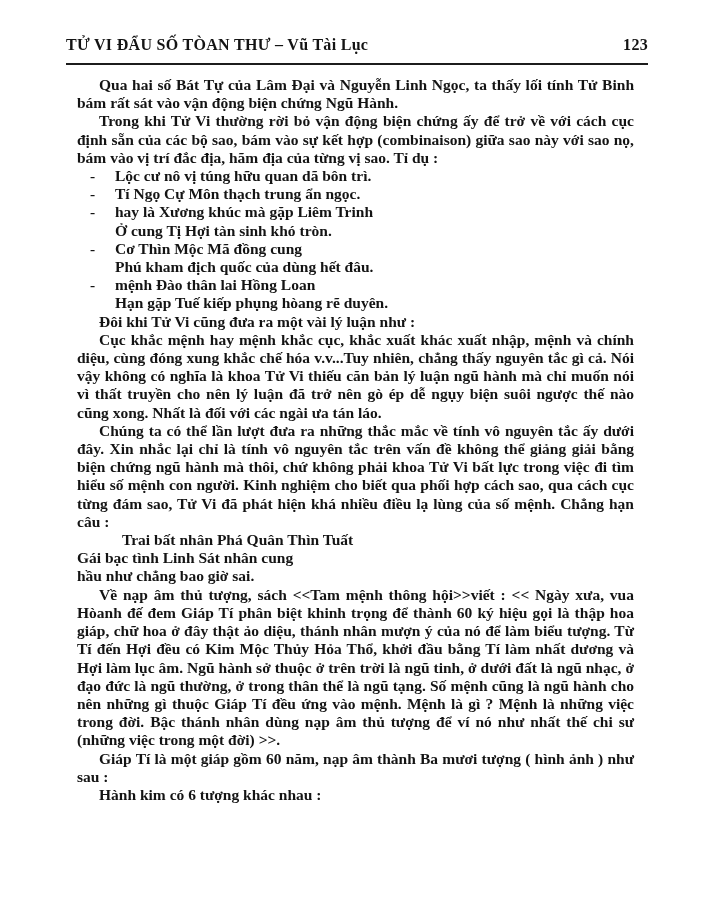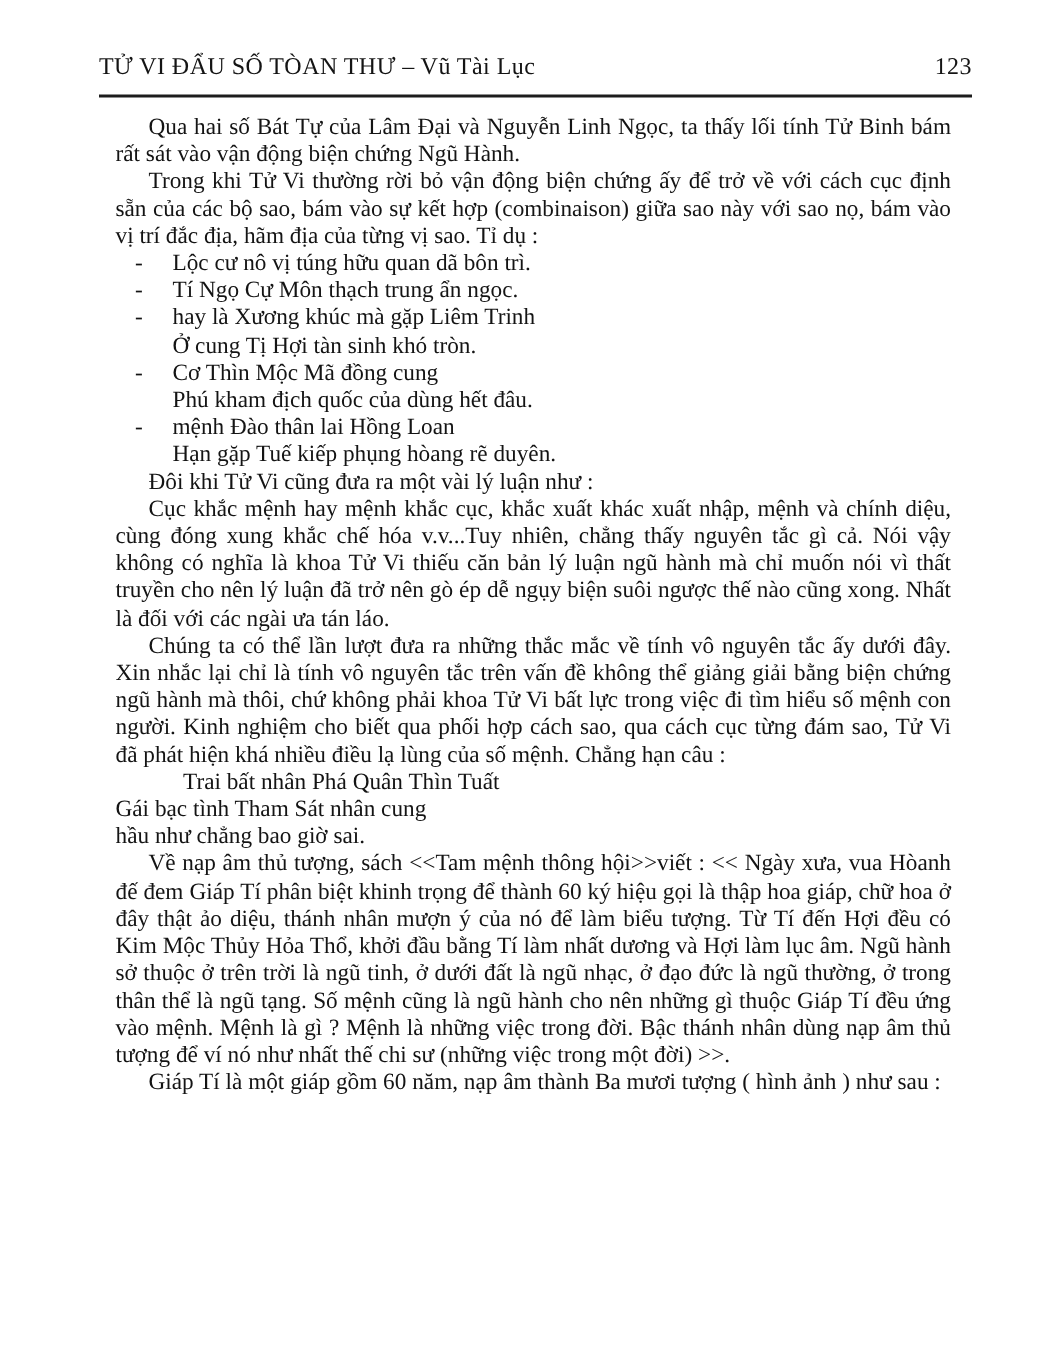--- a/index.html
+++ b/index.html
@@ -6,21 +6,21 @@
   html,body { background:#e8e8e8; }
   .page {
     width:705px; height:913px;
     background:#ffffff;
     font-family:"Liberation Serif","DejaVu Serif",serif;
     color:#141414;
     overflow:hidden;
     margin:0 auto;
     position:relative;
   }
-  .content { padding:36px 57px 0 66px; }
+  .content { padding:36px 57px 0 66px;font-weight:bold; }
   .header-row {
     display:flex; justify-content:space-between; align-items:baseline;
     font-size:16px; letter-spacing:0.3px;
   }
   .title { white-space:nowrap; }
   .pagenum { white-space:nowrap; }
   .rule { border-top:2px solid #1c1c1c; margin-top:9px; }
   .body-text {
     margin-left:11px; width:557px; margin-top:11px;
     font-size:15.5px; line-height:18.2px;
@@ -79,24 +79,25 @@
         <div>Hạn gặp Tuế kiếp phụng hòang rẽ duyên.</div>
       </div>
 
       <div class="line-indent plain">Đôi khi Tử Vi cũng đưa ra một vài lý luận như :</div>
 
       <p class="para">Cục khắc mệnh hay mệnh khắc cục, khắc xuất khác xuất nhập, mệnh và chính diệu, cùng đóng xung khắc chế hóa v.v...Tuy nhiên, chẳng thấy nguyên tắc gì cả. Nói vậy không có nghĩa là khoa Tử Vi thiếu căn bản lý luận ngũ hành mà chỉ muốn nói vì thất truyền cho nên lý luận đã trở nên gò ép dễ ngụy biện suôi ngược thế nào cũng xong. Nhất là đối với các ngài ưa tán láo.</p>
 
       <p class="para">Chúng ta có thể lần lượt đưa ra những thắc mắc về tính vô nguyên tắc ấy dưới đây. Xin nhắc lại chỉ là tính vô nguyên tắc trên vấn đề không thể giảng giải bằng biện chứng ngũ hành mà thôi, chứ không phải khoa Tử Vi bất lực trong việc đi tìm hiểu số mệnh con người. Kinh nghiệm cho biết qua phối hợp cách sao, qua cách cục từng đám sao, Tử Vi đã phát hiện khá nhiều điều lạ lùng của số mệnh. Chẳng hạn câu :</p>
 
       <div class="verse">Trai bất nhân Phá Quân Thìn Tuất</div>
-      <div class="plain">Gái bạc tình Tham Sát nhân cung</div>
+      <div class="plain">Gái bạc tình Linh Sát nhân cung</div>
       <div class="plain">hầu như chẳng bao giờ sai.</div>
 
 
       <p class="para">Về nạp âm thủ tượng, sách &lt;&lt;Tam mệnh thông hội&gt;&gt;viết : &lt;&lt; Ngày xưa, vua Hòanh đế đem Giáp Tí phân biệt khinh trọng để thành 60 ký hiệu gọi là thập hoa giáp, chữ hoa ở đây thật ảo diệu, thánh nhân mượn ý của nó để làm biểu tượng. Từ Tí đến Hợi đều có Kim Mộc Thủy Hỏa Thổ, khởi đầu bằng Tí làm nhất dương và Hợi làm lục âm. Ngũ hành sở thuộc ở trên trời là ngũ tinh, ở dưới đất là ngũ nhạc, ở đạo đức là ngũ thường, ở trong thân thể là ngũ tạng. Số mệnh cũng là ngũ hành cho nên những gì thuộc Giáp Tí đều ứng vào mệnh. Mệnh là gì ? Mệnh là những việc trong đời. Bậc thánh nhân dùng nạp âm thủ tượng để ví nó như nhất thế chi sư (những việc trong một đời) &gt;&gt;.</p>
 
       <p class="para">Giáp Tí là một giáp gồm 60 năm, nạp âm thành Ba mươi tượng ( hình ảnh ) như sau :</p>
 
+      <div class="line-indent plain">Hành kim có 6 tượng khác nhau :</div>
 
     </div>
   </div>
 </div>
 
 </body></html>

